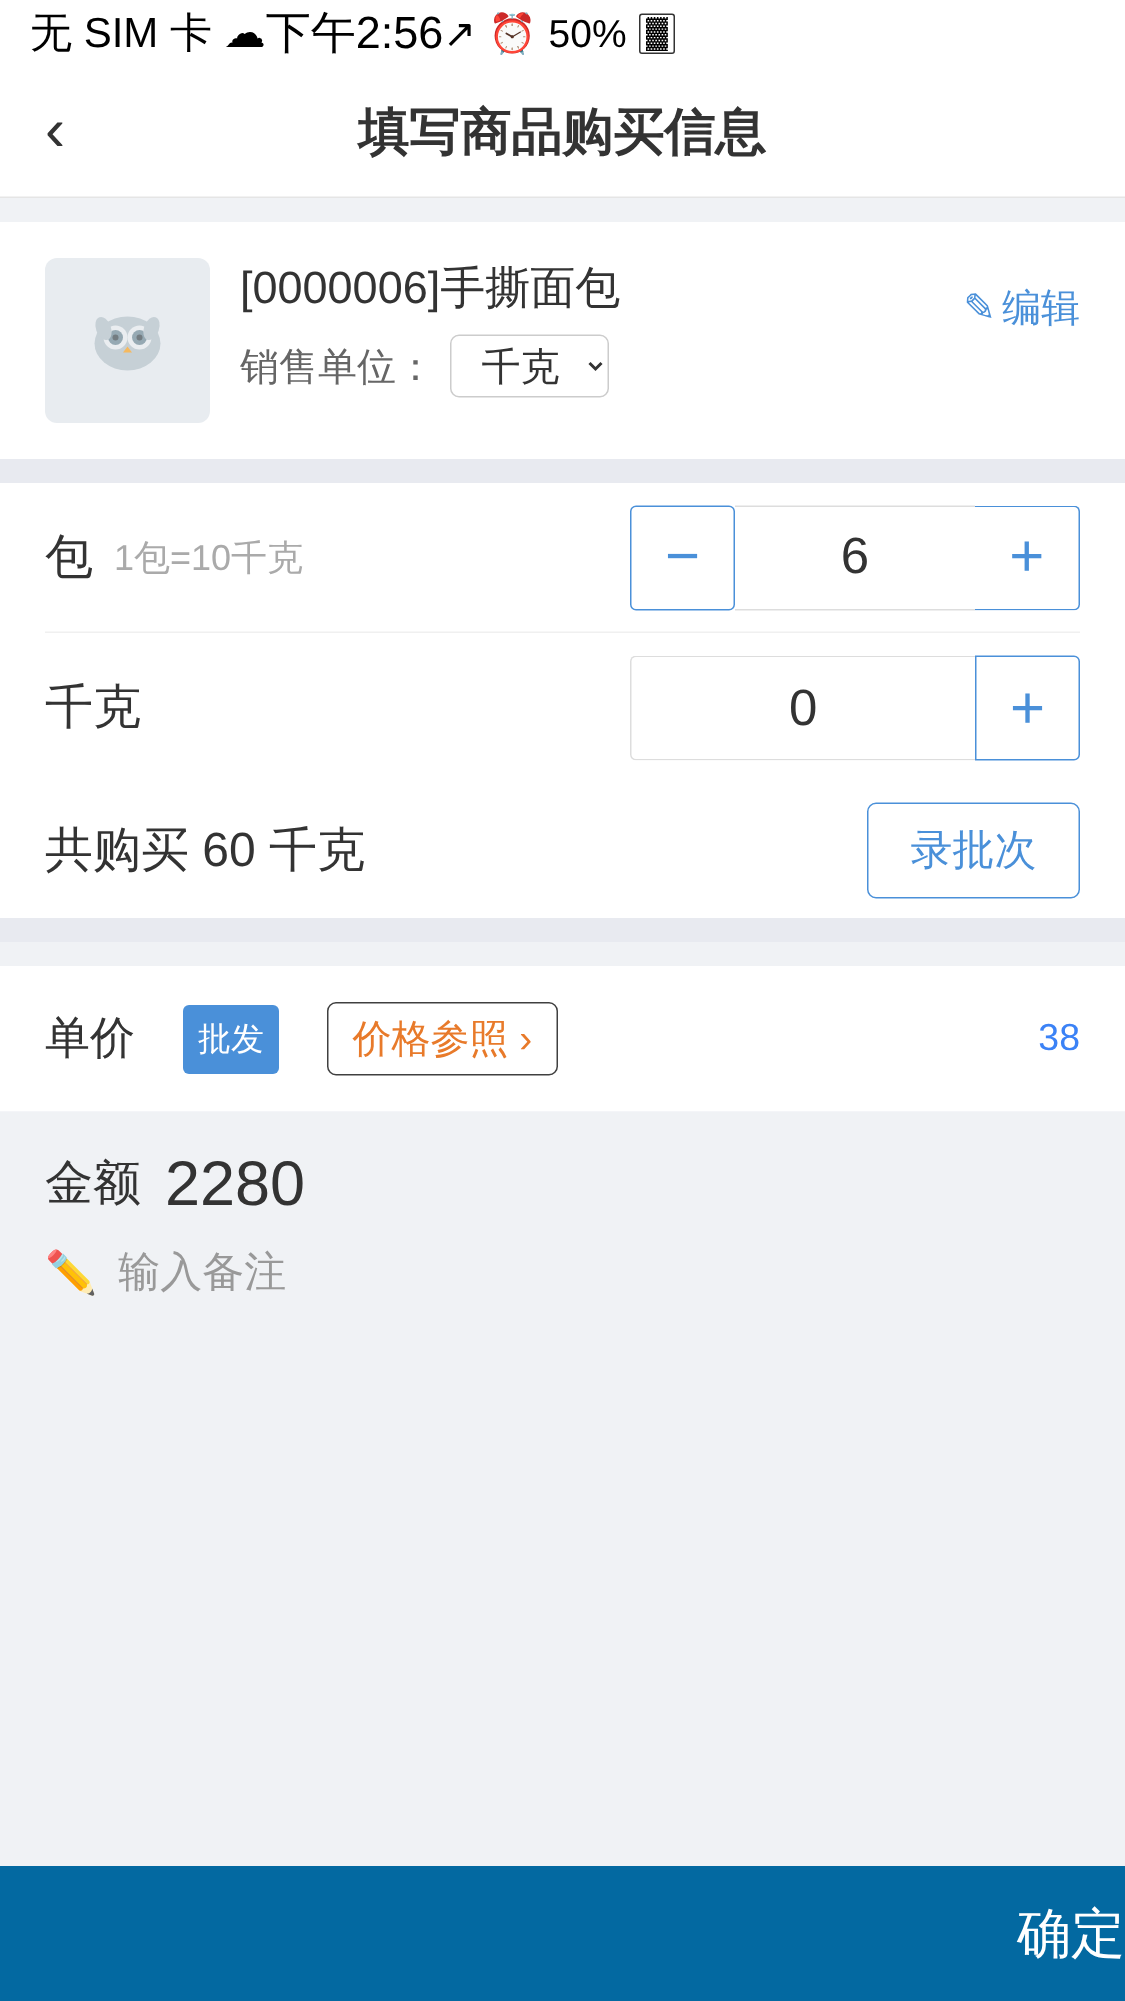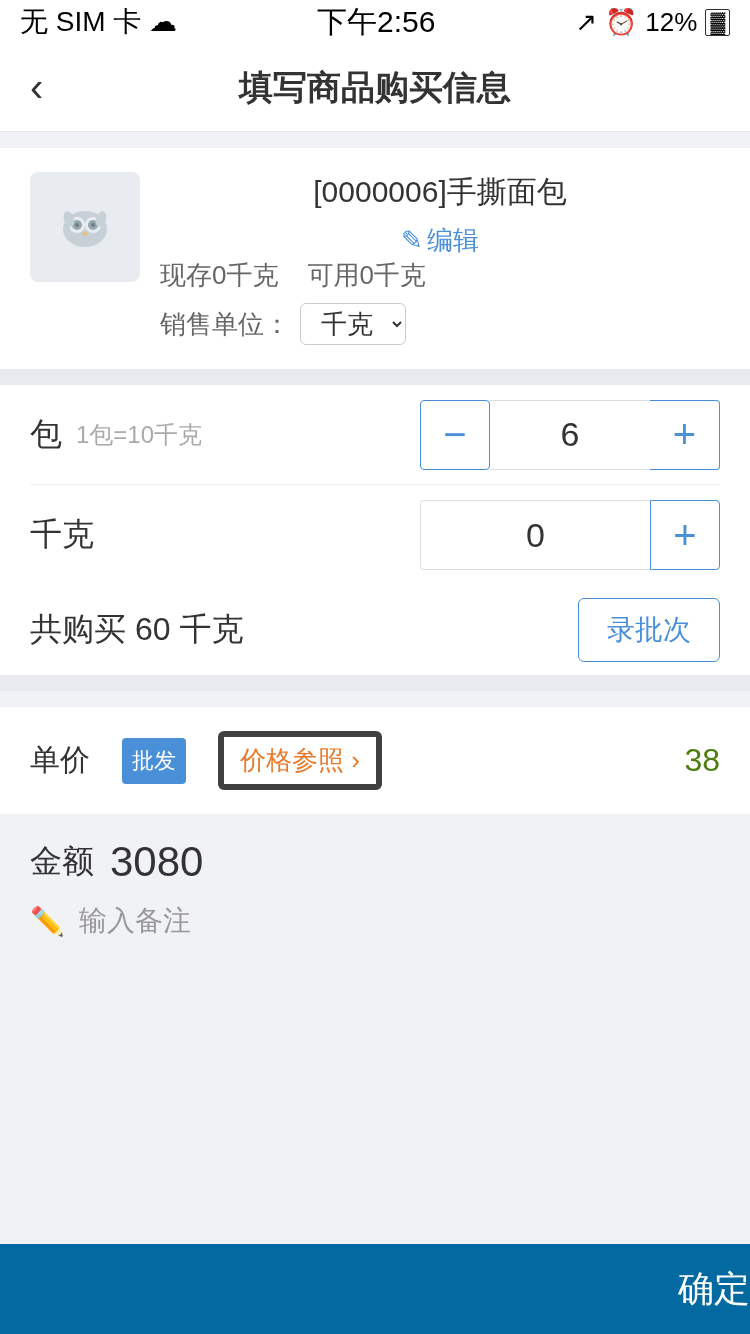--- a/index.html
+++ b/index.html
@@ -13,21 +13,20 @@
       position: relative;
     }
 
     
     .status-bar {
       width: 750px;
       height: 44px;
       background: #fff;
       display: flex;
       align-items: center;
-      justify-content: space-between;
       padding: 0 20px;
       font-size: 28px;
       color: #000;
     }
     .status-left { display: flex; align-items: center; gap: 8px; }
     .status-center { font-size: 30px; font-weight: 500; }
     .status-right { display: flex; align-items: center; gap: 8px; font-size: 26px; }
 
     
     .nav-bar {
@@ -221,34 +220,34 @@
     }
     .price-label { font-size: 30px; color: #333; }
     .price-tag {
       background: #4a90d9;
       color: #fff;
       font-size: 22px;
       padding: 8px 10px;
       border-radius: 4px;
     }
     .price-ref-btn {
-      border: 6px solid #404040;
+      border: 1px solid #404040;
       color: #e87a2a;
       font-size: 26px;
       padding: 6px 16px;
       border-radius: 6px;
       background: #fff;
       cursor: pointer;
       display: flex;
       align-items: center;
       gap: 4px;
     }
     .price-value {
-      font-size: 32px;
-      color: #4d7c0f;
+      font-size: 25px;
+      color: #3b82f6;
       font-weight: 500;
     }
 
     
     .amount-section {
       background: #f0f2f5;
       padding: 24px 30px 16px;
     }
     .amount-row {
       display: flex;
@@ -294,21 +293,21 @@
 <body>
 
 <div class="status-bar">
   <div class="status-left">
     <span>无 SIM 卡 ☁</span>
   </div>
   <div class="status-center">下午2:56</div>
   <div class="status-right">
     <span>↗</span>
     <span>⏰</span>
-    <span>12%</span>
+    <span>50%</span>
     <span style="border:1.5px solid #333;border-radius:2px;padding:1px 4px;font-size:20px;">▓</span>
   </div>
 </div>
 
 <div class="nav-bar">
   <div class="nav-back">‹</div>
   <div class="nav-title">填写商品购买信息</div>
 </div>
 
 <div class="product-card">
@@ -320,32 +319,27 @@
       <circle cx="22" cy="28" r="5" fill="#607d8b"></circle>
       <circle cx="38" cy="28" r="5" fill="#607d8b"></circle>
       <circle cx="22" cy="28" r="2" fill="#263238"></circle>
       <circle cx="38" cy="28" r="2" fill="#263238"></circle>
       <polygon points="30,34 27,38 33,38" fill="#ff9800"></polygon>
       <ellipse cx="14" cy="22" rx="5" ry="8" fill="#b0bec5" transform="rotate(-20,14,22)"></ellipse>
       <ellipse cx="46" cy="22" rx="5" ry="8" fill="#b0bec5" transform="rotate(20,46,22)"></ellipse>
     </svg>
   </div>
   <div class="product-info">
-    <div style="display:flex;justify-content:space-between;align-items:center;flex-direction:column;">
+    <div style="display:flex;justify-content:space-between;align-items:flex-end;">
       <div class="product-name">[0000006]手撕面包</div>
       <div class="edit-btn">
         <span>✎</span>
         <span>编辑</span>
       </div>
     </div>
-    <div class="product-stock">
-      <span>现存0千克</span>
-      &nbsp;&nbsp;
-      <span>可用0千克</span>
-    </div>
     <div class="product-unit">
       <span>销售单位：</span>
       <select class="unit-select">
         <option>千克</option>
       </select>
     </div>
   </div>
 </div>
 
 <div class="section-divider"></div>
@@ -387,21 +381,21 @@
     <span class="price-label">单价</span>
     <span class="price-tag">批发</span>
     <button class="price-ref-btn">价格参照 ›</button>
   </div>
   <div class="price-value">38</div>
 </div>
 
 <div class="amount-section">
   <div class="amount-row">
     <span class="amount-label">金额</span>
-    <span class="amount-value">3080</span>
+    <span class="amount-value">2280</span>
   </div>
   <div class="remark-row">
     <span>✏️</span>
     <span>输入备注</span>
   </div>
 </div>
 
 <button class="confirm-btn">
   <span>确定</span>
 </button>

